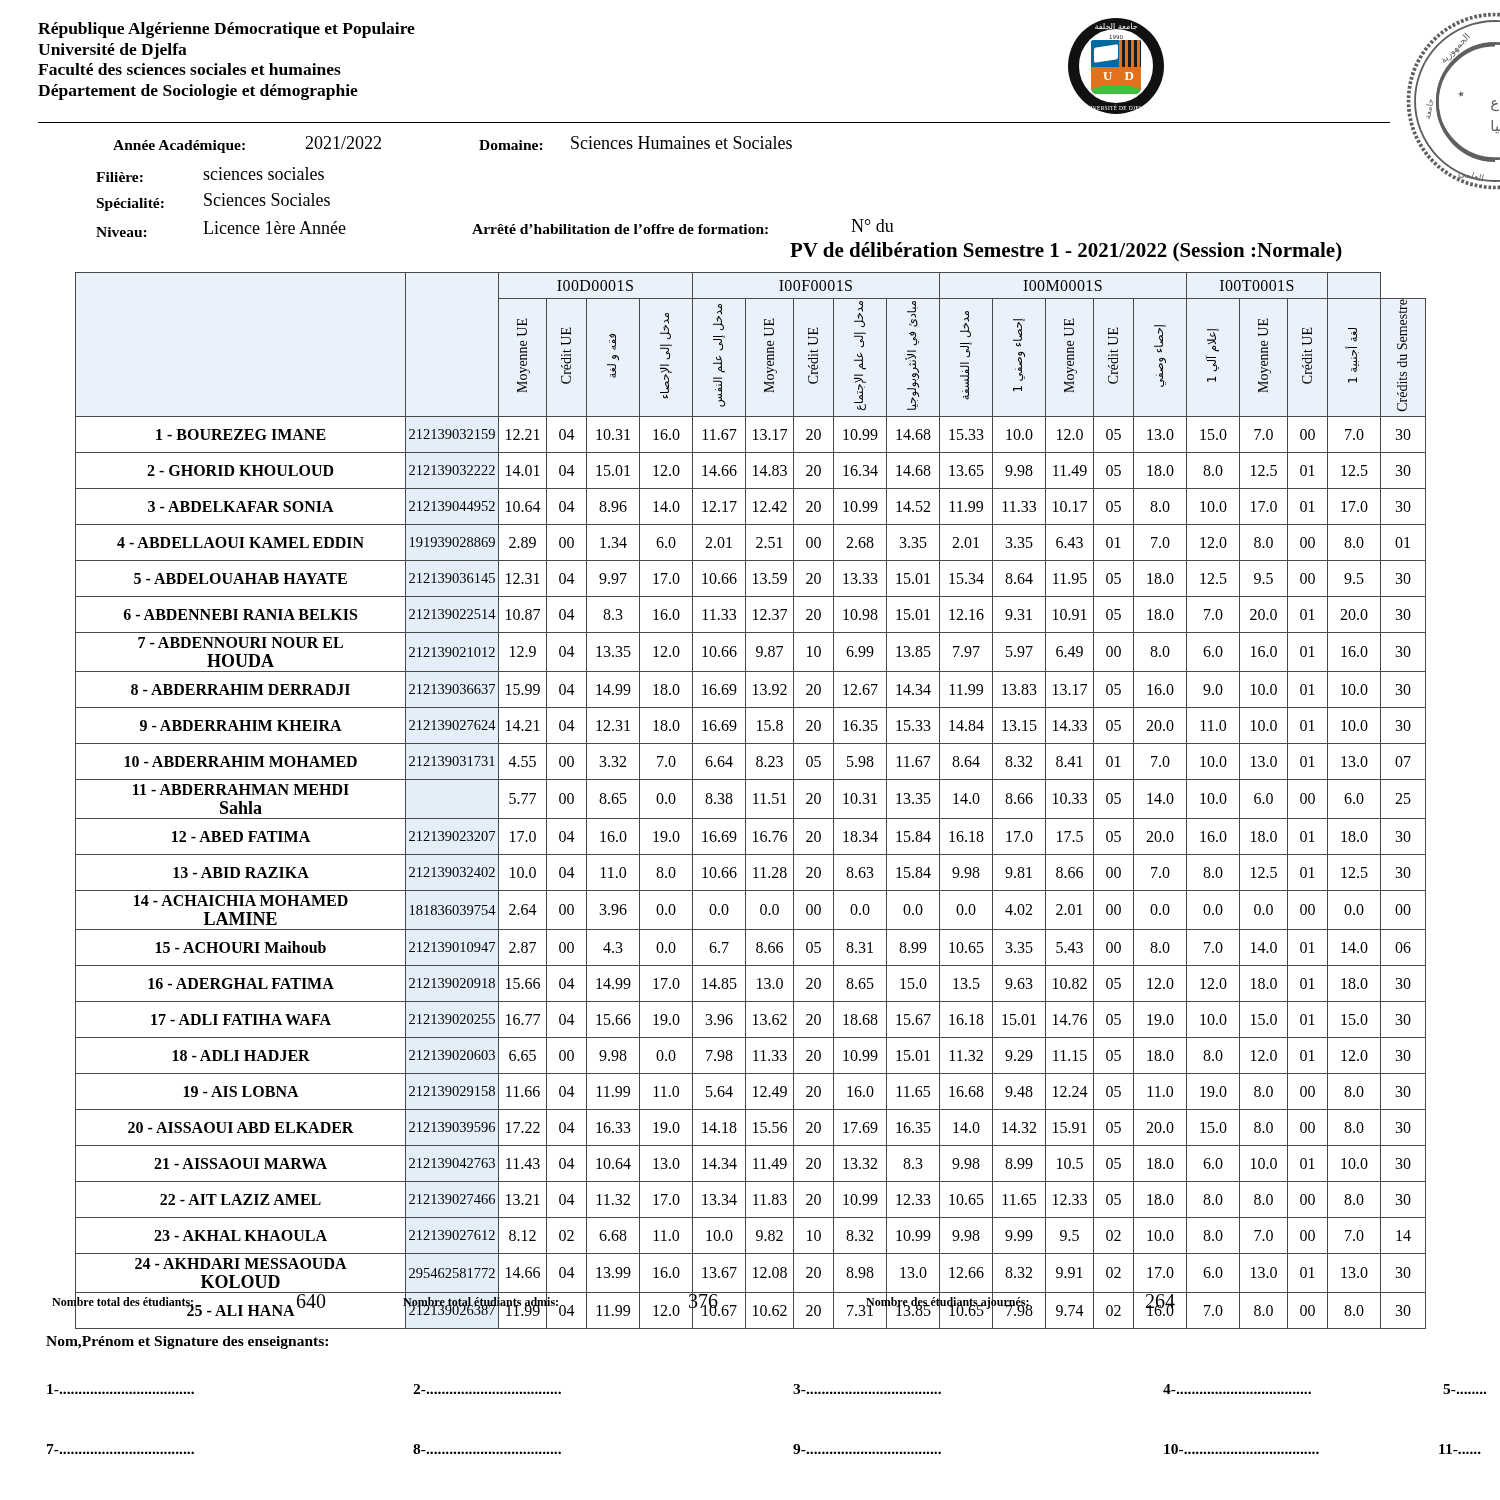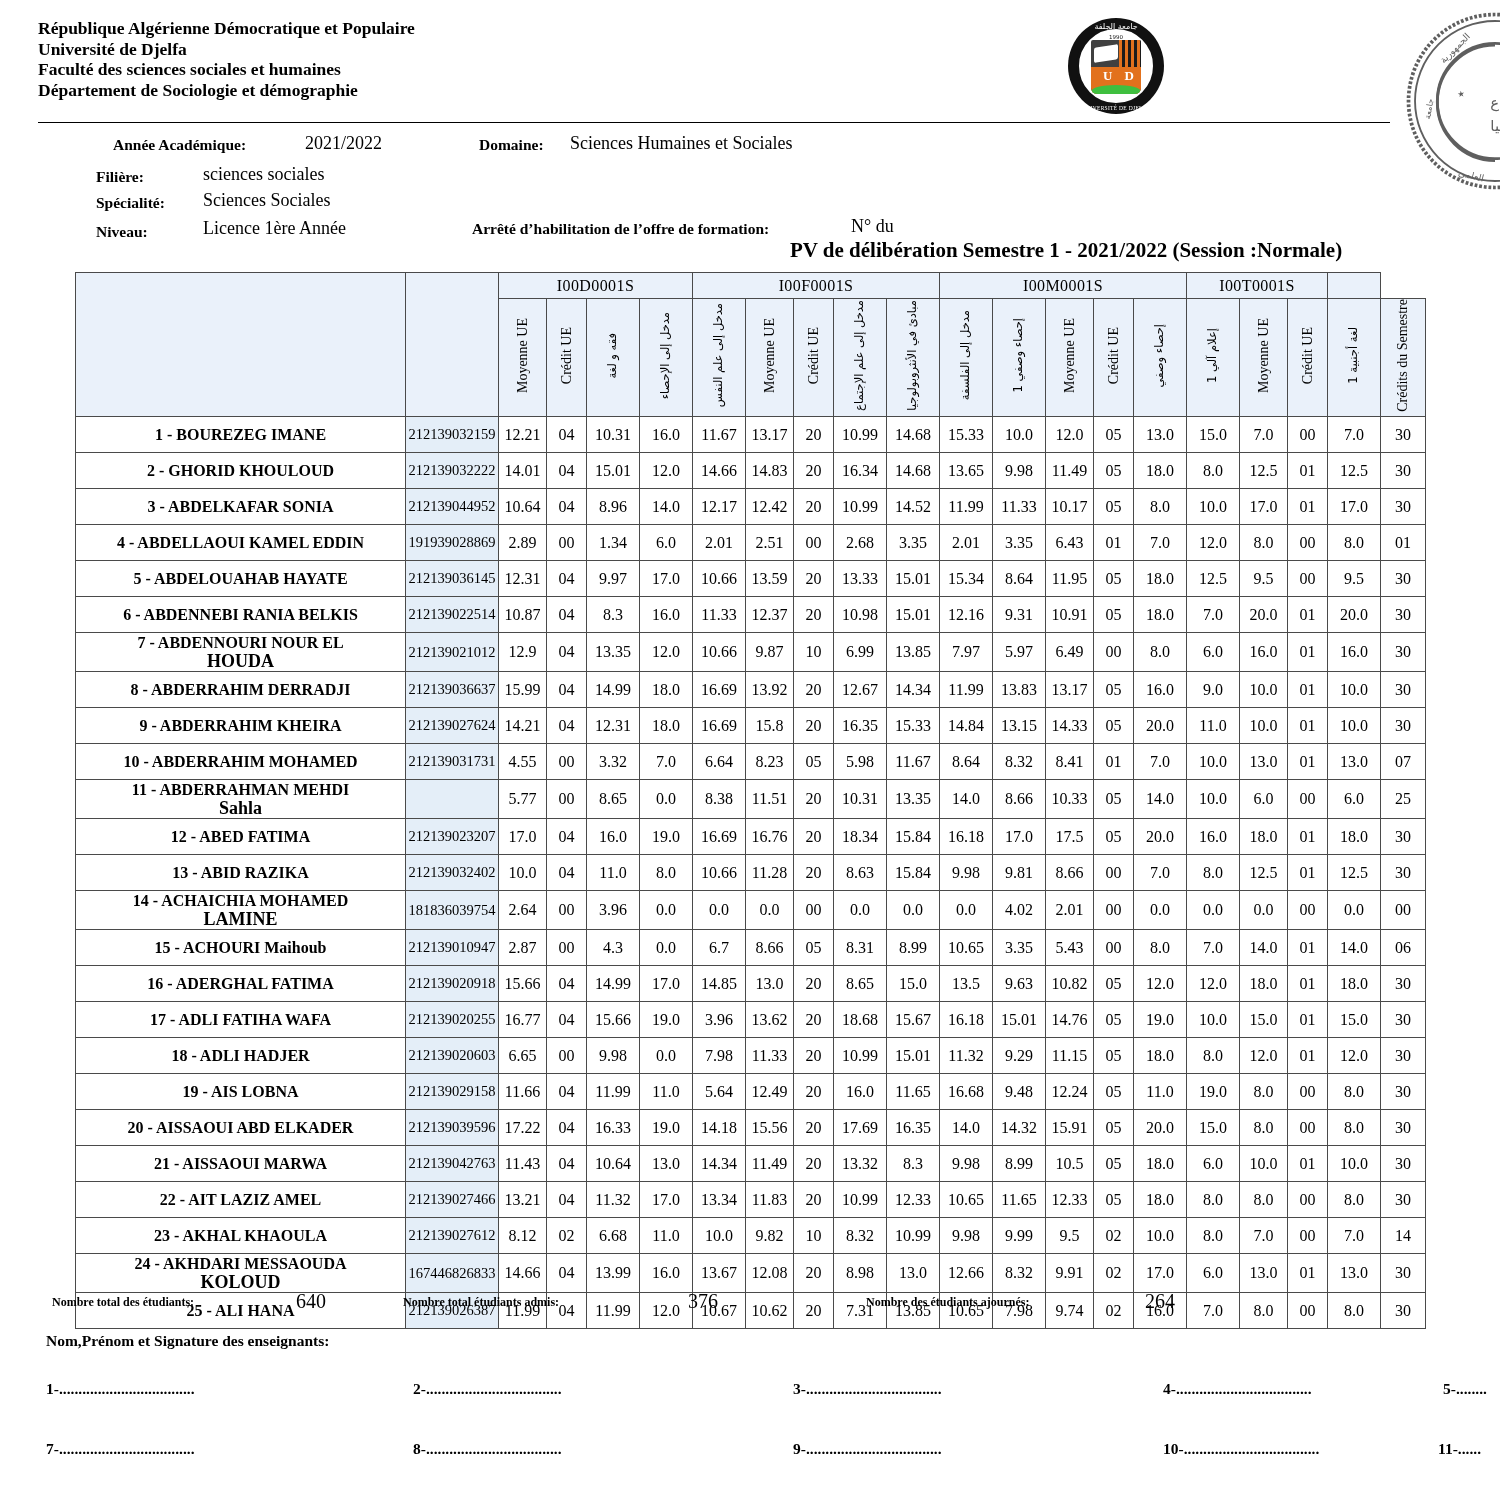--- a/index.html
+++ b/index.html
@@ -30,21 +30,21 @@
   .logo-ring {
     position: absolute; inset: 0; border-radius: 50%;
     background: #111; 
   }
   .logo-ring2 {
     position: absolute; left: 8px; top: 8px; right: 8px; bottom: 8px;
     border-radius: 50%; background: #fff; border: 3px solid #111;
   }
   .logo-shield {
     position: absolute; left: 23px; top: 22px; width: 50px; height: 54px;
-    background: #404040; overflow: hidden;
+    background: #0369a1; overflow: hidden;
     border-radius: 2px 2px 6px 6px;
   }
   .shield-stripes {
     position: absolute; right: 0; top: 0; width: 22px; height: 27px;
     background: repeating-linear-gradient(90deg,#E2711D 0 3px,#1b1b1b 3px 6px);
   }
   .shield-book {
     position: absolute; left: 3px; top: 6px; width: 24px; height: 15px;
     background: #fff; transform: skewY(-9deg);
     border-radius: 2px;
@@ -765,21 +765,21 @@
           <td class="vc">02</td>
           <td class="vc">10.0</td>
           <td class="vc">8.0</td>
           <td class="vc">7.0</td>
           <td class="vc">00</td>
           <td class="vc">7.0</td>
           <td class="vc">14</td>
         </tr>
         <tr>
           <td class="nm"><span>24 -  AKHDARI  MESSAOUDA</span><br><span class="sub">KOLOUD</span></td>
-          <td class="idc">167446826833</td>
+          <td class="idc">295462581772</td>
           <td class="vc">14.66</td>
           <td class="vc">04</td>
           <td class="vc">13.99</td>
           <td class="vc">16.0</td>
           <td class="vc">13.67</td>
           <td class="vc">12.08</td>
           <td class="vc">20</td>
           <td class="vc">8.98</td>
           <td class="vc">13.0</td>
           <td class="vc">12.66</td>

